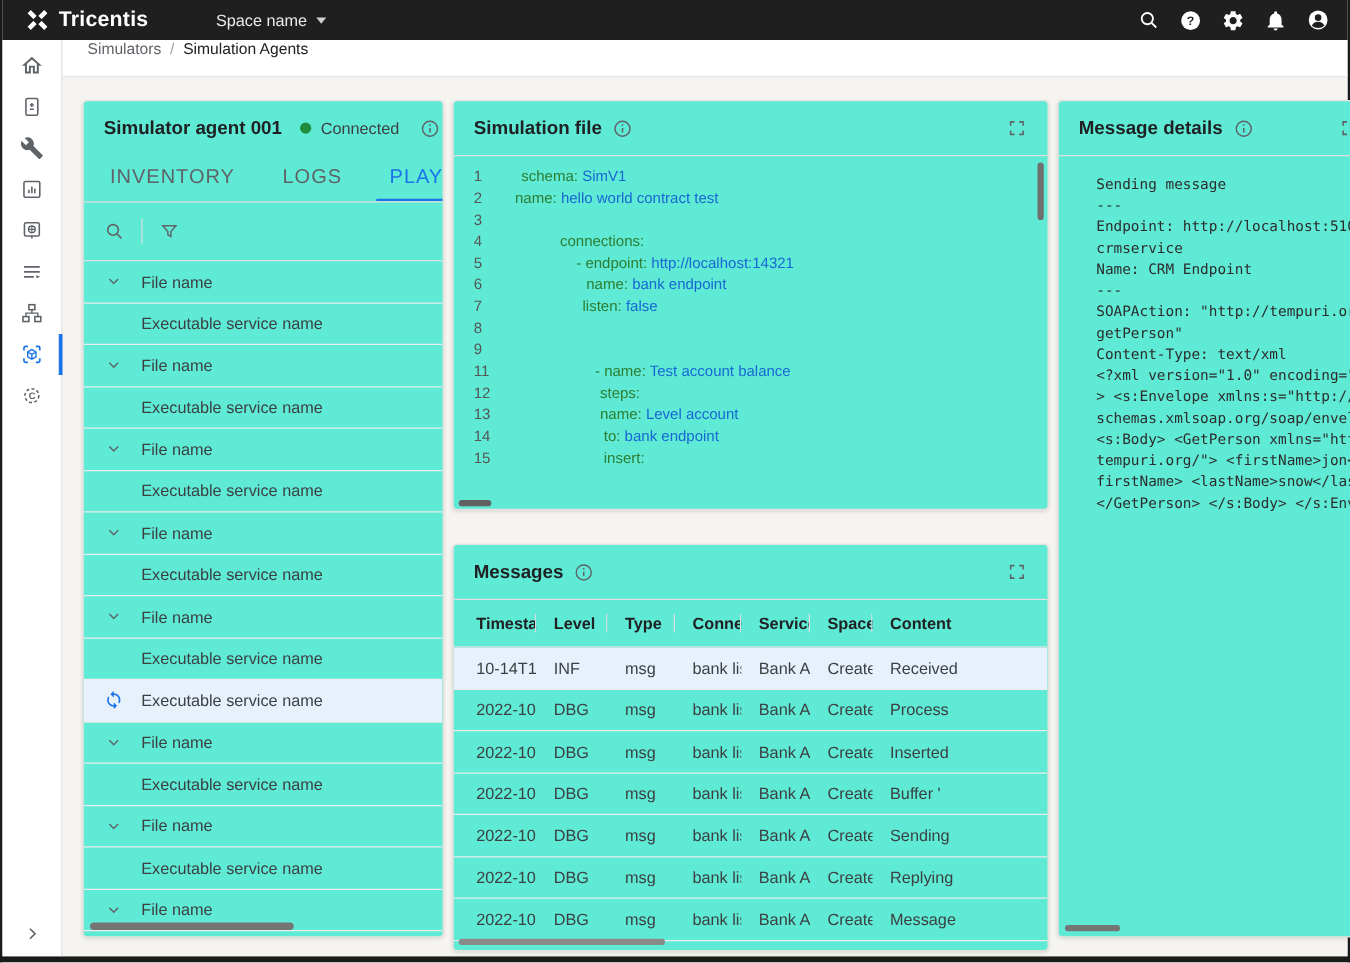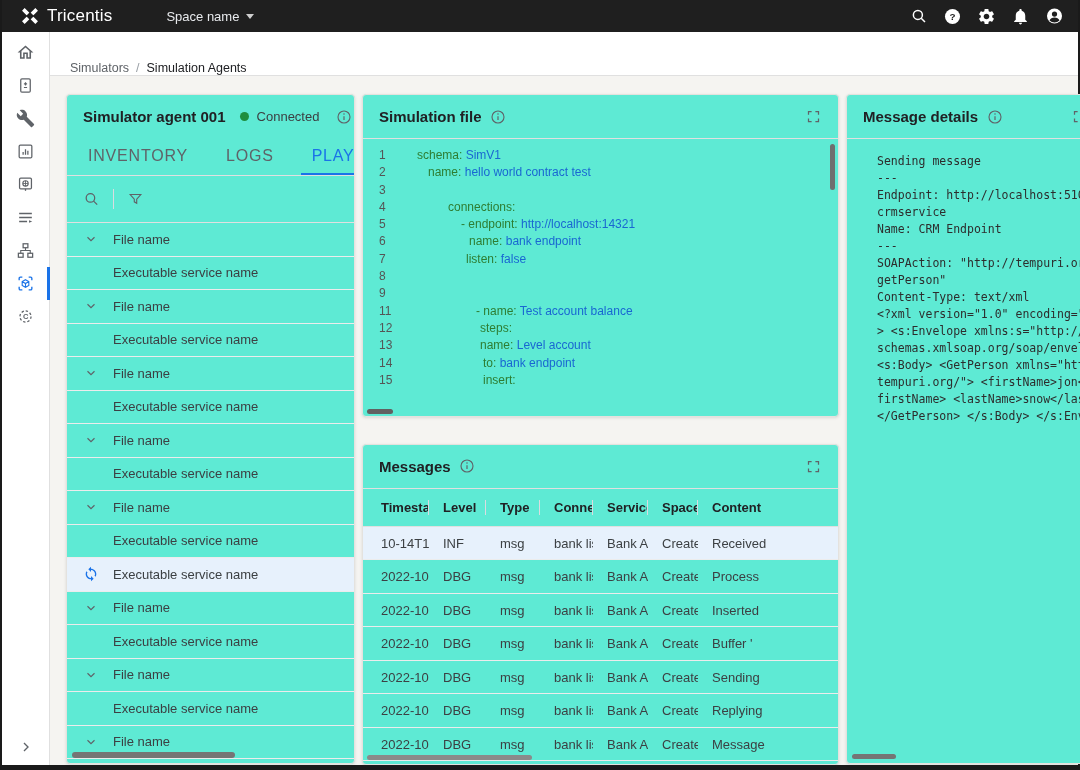--- a/index.html
+++ b/index.html
@@ -17,36 +17,36 @@
   }
   *{box-sizing:border-box;margin:0;padding:0}
   html,body{width:1080px;height:770px;overflow:hidden}
   body{font-family:"Liberation Sans",sans-serif;color:var(--txt);background:#fff;}
   .app{width:1080px;height:770px;border-left:2px solid #1a1a1a;border-right:2px solid #1a1a1a;border-bottom:5px solid #1a1a1a;display:flex;flex-direction:column;background:var(--bg);}
 
   
   .topbar{height:32px;background:var(--topbar);display:flex;align-items:center;padding:0 14px 0 18px;flex:0 0 auto;}
   .brand{display:flex;align-items:center;gap:7px;}
   .brand-mark{width:20px;height:20px}
-  .brand-name{color:#fff;font-size:17px;font-weight:normal;letter-spacing:.2px}
+  .brand-name{color:#fff;font-size:17px;font-weight:bold;letter-spacing:.2px}
   .space-sel{display:flex;align-items:center;gap:7px;margin-left:54px;color:#e8eaed;font-size:13px;cursor:pointer}
   .caret{width:0;height:0;border-left:4px solid transparent;border-right:4px solid transparent;border-top:5px solid #cfcfcf}
   .topbar-icons{margin-left:auto;display:flex;align-items:center;gap:15px}
   .tb-icon{width:19px;height:19px;display:flex;align-items:center;justify-content:center;cursor:pointer}
 
   
   .frame{flex:1;display:flex;min-height:0}
   .rail{width:48px;background:#fff;border-right:1px solid var(--border);display:flex;flex-direction:column;align-items:center;padding-top:4px;position:relative;flex:0 0 auto}
   .rail-item{width:48px;height:33px;display:flex;align-items:center;justify-content:center;cursor:pointer}
   .rail-item svg{width:19px;height:19px}
   .rail-item.active{box-shadow:inset -3px 0 0 var(--accent)}
   .rail-expand{position:absolute;bottom:6px;left:0;width:48px;height:24px;display:flex;align-items:center;justify-content:center;cursor:pointer}
 
   .right-col{flex:1;display:flex;flex-direction:column;min-width:0}
-  .subheader{height:44px;background:#fff;border-bottom:1px solid var(--border);display:flex;align-items:flex-end;padding-left:20px;font-size:12.5px;flex:0 0 auto}
+  .subheader{height:30px;background:#fff;border-bottom:1px solid var(--border);display:flex;align-items:flex-start;padding-left:20px;font-size:12.5px;flex:0 0 auto}
   .crumb-root{color:var(--txt2)}
   .crumb-sep{color:#9aa0a6;margin:0 7px}
   .crumb-cur{color:var(--txt)}
 
   
   .content{flex:1;background:var(--bg);padding:18px 20px 0 16px;display:flex;gap:7px;min-height:0}
   .card{background:#5eead4;border:1px solid #e4e2de;border-radius:4px;box-shadow:0 1px 3px rgba(60,60,60,.14);position:relative;overflow:hidden}
   .col-mid{display:flex;flex-direction:column;gap:27px;width:477px;flex:0 0 auto}
 
   .card-head{display:flex;align-items:center;padding:13px 16px;gap:8px;flex:0 0 auto}
@@ -372,21 +372,21 @@
               <span class="head-spacer"></span>
               <span class="icon-btn">
                 <svg viewBox="0 0 24 24" width="15" height="15">
                     <path d="M4 9V4h5M15 4h5v5M20 15v5h-5M9 20H4v-5" fill="none" stroke="#5f6368" stroke-width="2"></path>
                   </svg>
               </span>
             </div>
             <div class="code-area">
               <div id="code-lines">
                   <div class="cl"><span class="ln">1</span><span style="margin-left:8px"><span class="ck">schema:</span> <span class="cv">SimV1</span></span></div>
-                  <div class="cl"><span class="ln">2</span><span style="margin-left:19px"><span class="ck">name:</span> <span class="cv">hello world contract test</span></span></div>
+                  <div class="cl"><span class="ln">2</span><span style="margin-left:3px"><span class="ck">name:</span> <span class="cv">hello world contract test</span></span></div>
                   <div class="cl">
                     <span class="ln">3</span>
                   </div>
                   <div class="cl"><span class="ln">4</span><span style="margin-left:39px"><span class="ck">connections:</span></span></div>
                   <div class="cl"><span class="ln">5</span><span style="margin-left:52px"><span class="ck">- endpoint:</span> <span class="cv">http://localhost:14321</span></span></div>
                   <div class="cl"><span class="ln">6</span><span style="margin-left:60px"><span class="ck">name:</span> <span class="cv">bank endpoint</span></span></div>
                   <div class="cl"><span class="ln">7</span><span style="margin-left:57px"><span class="ck">listen:</span> <span class="cv">false</span></span></div>
                   <div class="cl">
                     <span class="ln">8</span>
                   </div>

